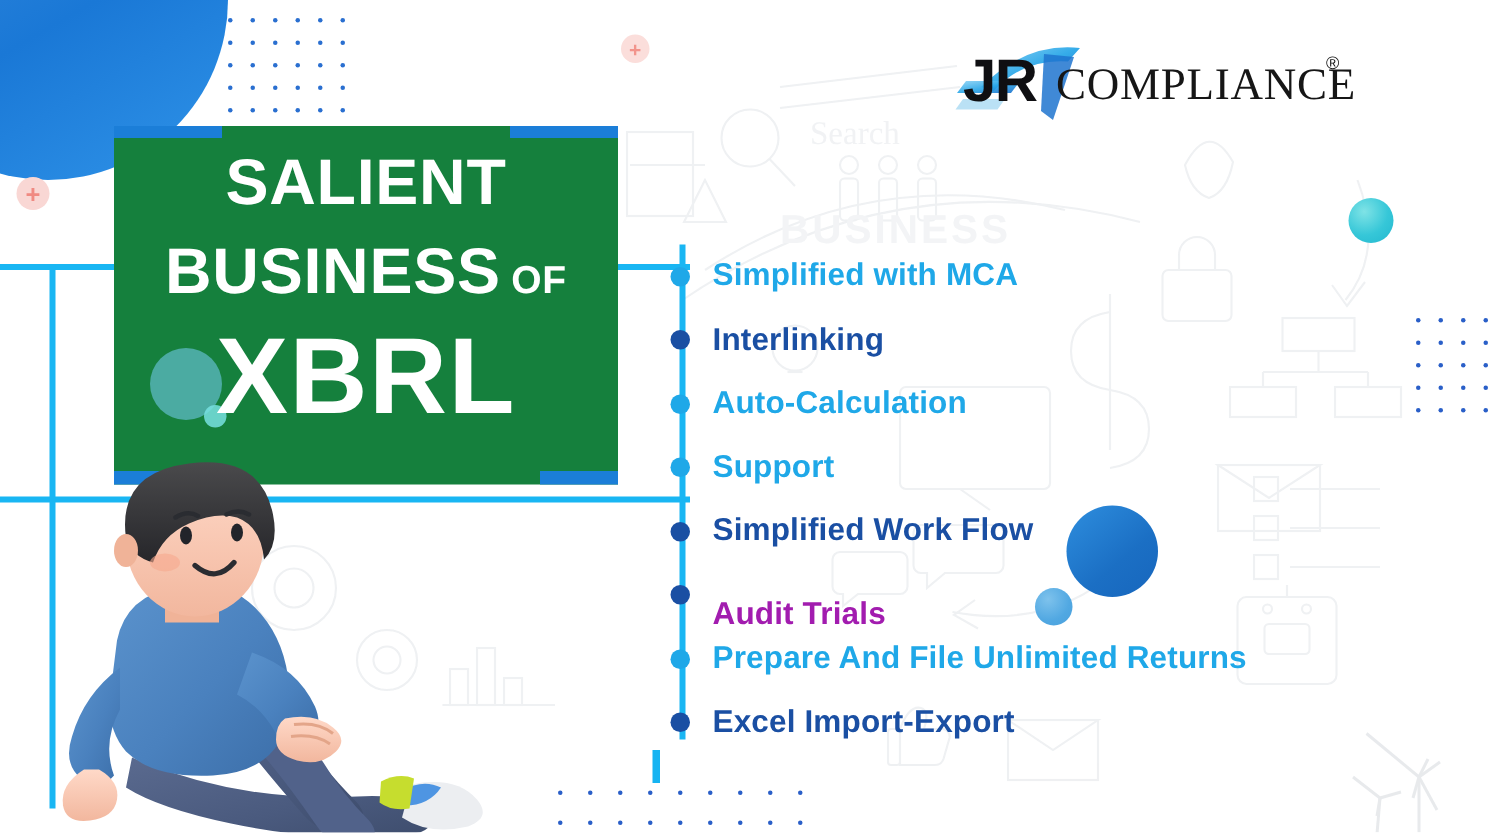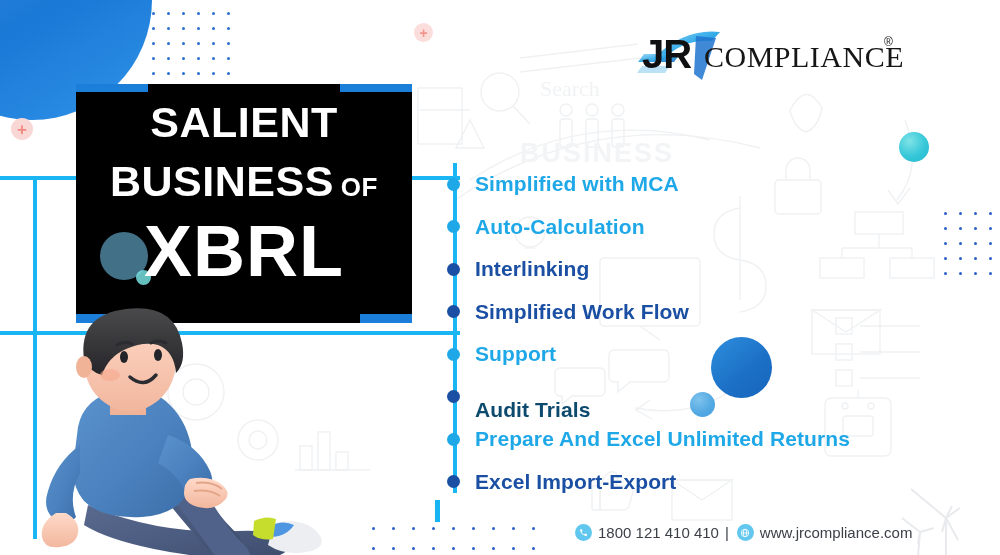--- a/index.html
+++ b/index.html
@@ -51,21 +51,21 @@
   }
 
   
   .vline-left{position:absolute;left:33px;top:176px;width:4px;height:363px;background:#19b6f3;}
   .hline-top{position:absolute;left:0px;top:176px;width:460px;height:4px;background:#19b6f3;}
   .hline-bottom{position:absolute;left:0px;top:331px;width:460px;height:4px;background:#19b6f3;}
 
   
   .title-box{
     position:absolute;left:76px;top:84px;width:336px;height:239px;
-    background:#000000;
+    background:#15803d;
   }
   .title-box .cap-l{position:absolute;left:0;top:0;width:72px;height:8px;background:#1b7ed8;}
   .title-box .cap-r{position:absolute;right:0;top:0;width:72px;height:8px;background:#1b7ed8;}
   .title-box .cap-bl{position:absolute;left:0;bottom:0;width:52px;height:9px;background:#1b7ed8;}
   .title-box .cap-br{position:absolute;right:0;bottom:0;width:52px;height:9px;background:#1b7ed8;}
   .title-box .halo{
     position:absolute;left:24px;top:148px;width:48px;height:48px;border-radius:50%;
     background:rgba(120,205,245,.55);
   }
   .title-box .halo2{
@@ -419,60 +419,43 @@
     <span class="reg">®</span>
   </div>
 
   <div class="feature-rail"></div>
   <div class="features" id="features-list">
       <div class="feature-row">
         <span class="bullet" style="background: rgb(31, 168, 232);"></span>
         <span class="label" style="color: rgb(31, 168, 232);">Simplified with MCA</span>
       </div>
       <div class="feature-row">
+        <span class="bullet" style="background: rgb(26, 79, 163);"></span>
+        <span class="label" style="color: rgb(26, 79, 163);">Interlinking</span>
+      </div>
+      <div class="feature-row">
         <span class="bullet" style="background: rgb(31, 168, 232);"></span>
         <span class="label" style="color: rgb(31, 168, 232);">Auto-Calculation</span>
       </div>
       <div class="feature-row">
-        <span class="bullet" style="background: rgb(26, 79, 163);"></span>
-        <span class="label" style="color: rgb(26, 79, 163);">Interlinking</span>
+        <span class="bullet" style="background: rgb(31, 168, 232);"></span>
+        <span class="label" style="color: rgb(31, 168, 232);">Support</span>
       </div>
       <div class="feature-row">
         <span class="bullet" style="background: rgb(26, 79, 163);"></span>
         <span class="label" style="color: rgb(26, 79, 163);">Simplified Work Flow</span>
       </div>
       <div class="feature-row">
+        <span class="bullet" style="background: rgb(26, 79, 163);"></span>
+        <span class="label" style="color: #a21caf; margin-top: 26px;">Audit Trials</span>
+      </div>
+      <div class="feature-row">
         <span class="bullet" style="background: rgb(31, 168, 232);"></span>
-        <span class="label" style="color: rgb(31, 168, 232);">Support</span>
-      </div>
-      <div class="feature-row">
-        <span class="bullet" style="background: rgb(26, 79, 163);"></span>
-        <span class="label" style="color: #0c4a6e; margin-top: 26px;">Audit Trials</span>
-      </div>
-      <div class="feature-row">
-        <span class="bullet" style="background: rgb(31, 168, 232);"></span>
-        <span class="label" style="color: rgb(31, 168, 232);">Prepare And Excel Unlimited Returns</span>
+        <span class="label" style="color: rgb(31, 168, 232);">Prepare And File Unlimited Returns</span>
       </div>
       <div class="feature-row">
         <span class="bullet" style="background: rgb(26, 79, 163);"></span>
         <span class="label" style="color: rgb(26, 79, 163); text-align: center;">Excel Import-Export</span>
       </div>
     </div>
 
-  <div class="footer">
-    <span class="ic">
-      <svg width="9" height="9" viewBox="0 0 24 24" fill="#fff">
-          <path d="M6.6 10.8c1.4 2.8 3.8 5.2 6.6 6.6l2.2-2.2c.3-.3.7-.4 1-.2 1.2.4 2.4.6 3.6.6.6 0 1 .4 1 1V20c0 .6-.4 1-1 1C10.6 21 3 13.4 3 4c0-.6.4-1 1-1h3.4c.6 0 1 .4 1 1 0 1.3.2 2.5.6 3.6.1.4 0 .7-.2 1l-2.2 2.2z"></path>
-        </svg>
-    </span>
-    <span>1800 121 410 410</span>
-    <span class="sep">|</span>
-    <span class="ic">
-      <svg width="10" height="10" viewBox="0 0 24 24" fill="none" stroke="#fff" stroke-width="2">
-          <circle cx="12" cy="12" r="9"></circle>
-          <ellipse cx="12" cy="12" rx="4" ry="9"></ellipse>
-          <line x1="3" y1="12" x2="21" y2="12"></line>
-        </svg>
-    </span>
-    <span>www.jrcompliance.com</span>
-  </div>
 
 </div>
 
 </body></html>

